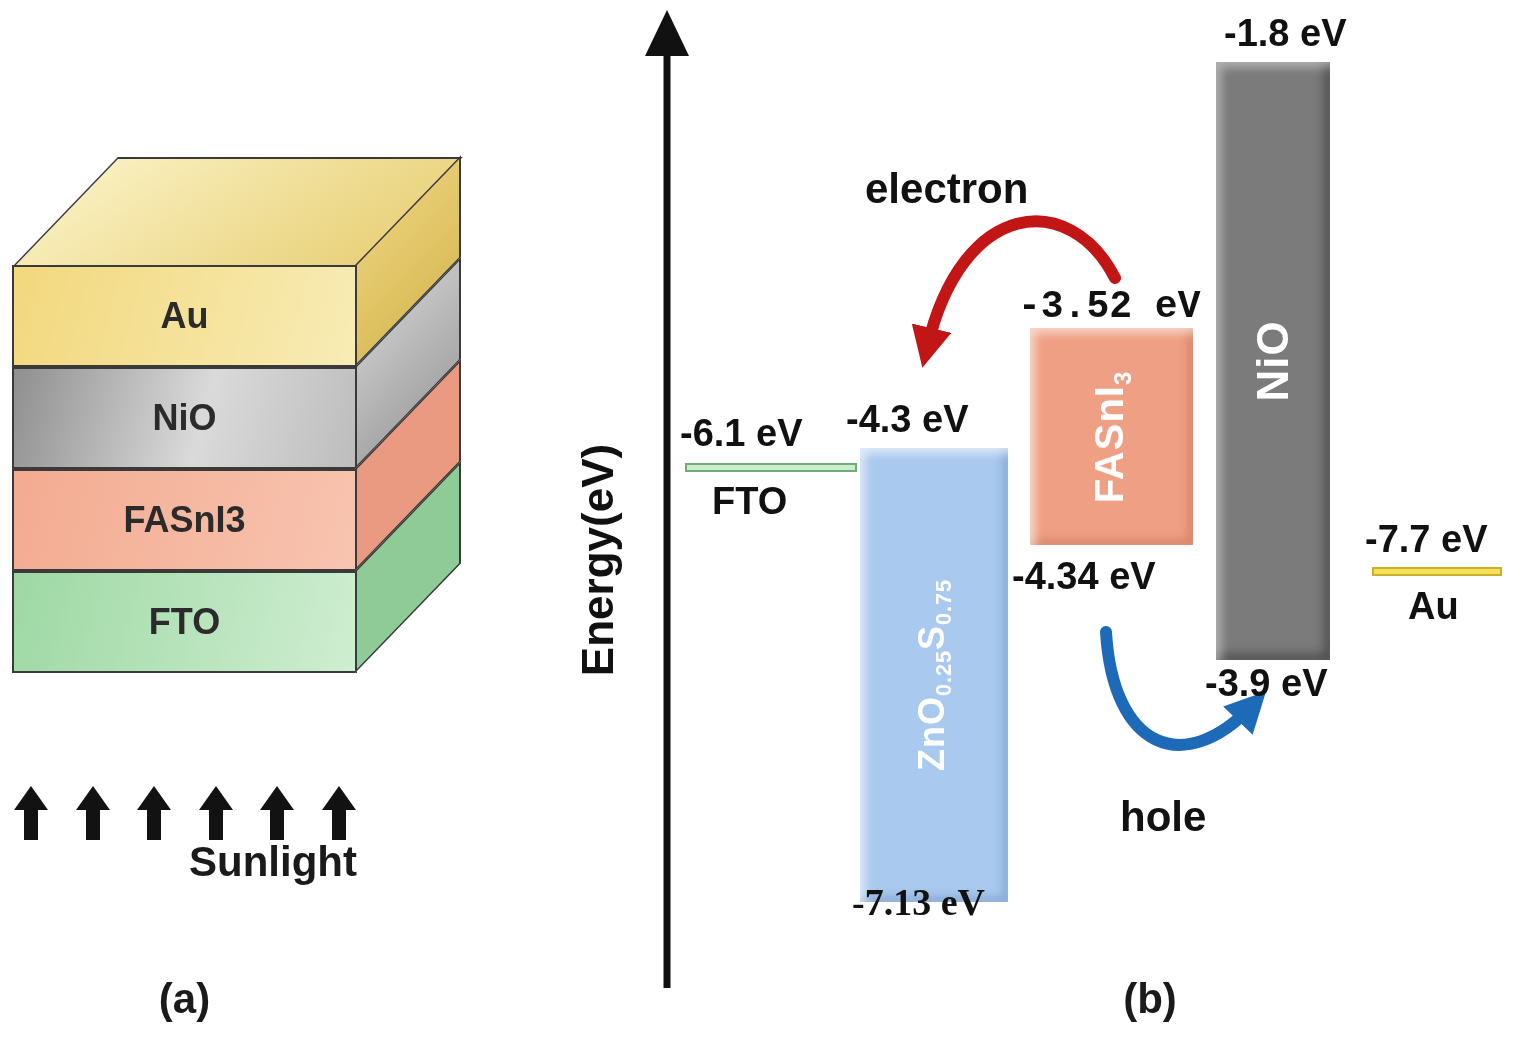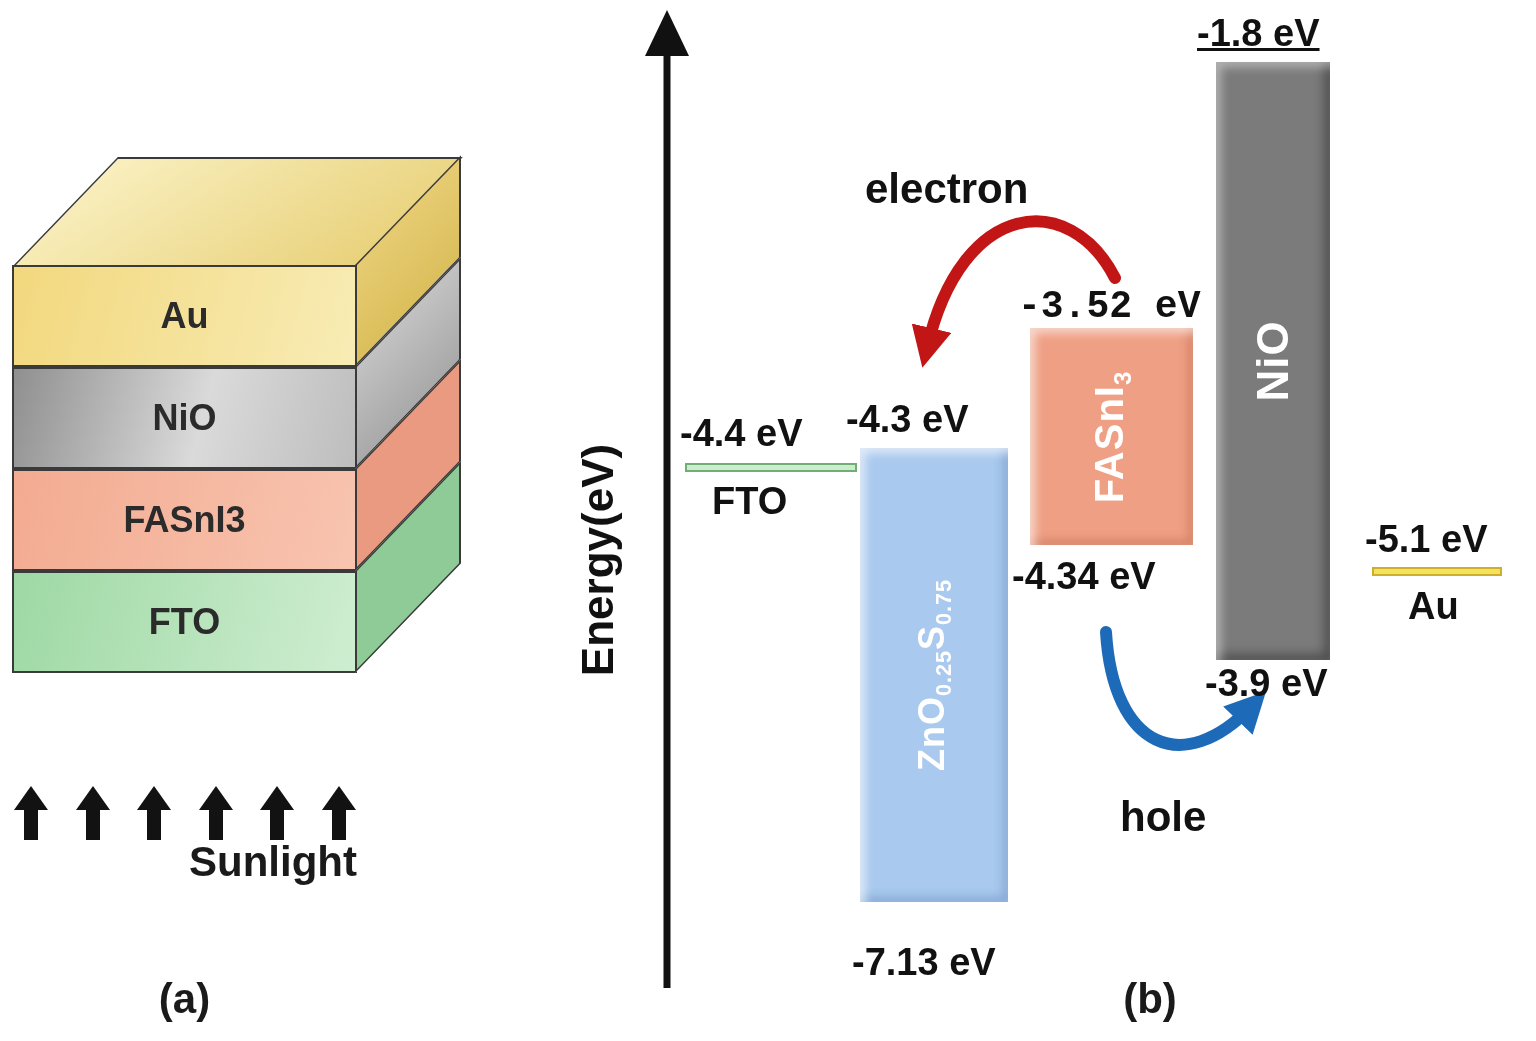--- a/index.html
+++ b/index.html
@@ -162,33 +162,33 @@
       <g>
         <line x1="667" y1="988" x2="667" y2="52" stroke="#111" stroke-width="7"></line>
         <polygon points="667,10 645,56 689,56" fill="#111"></polygon>
       </g>
       <path d="M 1115 278 C 1070 190 962 198 927 348" fill="none" stroke="#c21616" stroke-width="12" stroke-linecap="round" marker-end="url(#mred)"></path>
       <path d="M 1106 632 C 1113 748 1183 778 1252 706" fill="none" stroke="#1d6bb8" stroke-width="12" stroke-linecap="round" marker-end="url(#mblue)"></path>
     </svg>
 
     <div class="axis-label">Energy(eV)</div>
 
-    <div class="lbl" style="left:680px; top:412px;">-4.4 eV</div>
+    <div class="lbl" style="left:680px; top:412px;">-6.1 eV</div>
     <div class="lbl" style="left:712px; top:480px;">FTO</div>
 
     <div class="lbl" style="left:846px; top:398px;">-4.3 eV</div>
-    <div class="lbl" style="left:852px; top:941px;">-7.13 eV</div>
+    <div class="lbl" style="left:852px; top:880px;font-family:Liberation Serif, serif;">-7.13 eV</div>
 
     <div class="lbl" style="left:1018px; top:285px;font-family:Liberation Mono, monospace;">-3.52 eV</div>
     <div class="lbl" style="left:1012px; top:555px;">-4.34 eV</div>
 
-    <div class="lbl" style="left:1197px; top:12px;text-decoration:underline;">-1.8 eV</div>
+    <div class="lbl" style="left:1224px; top:12px;">-1.8 eV</div>
     <div class="lbl" style="left:1205px; top:662px;">-3.9 eV</div>
 
-    <div class="lbl" style="left:1365px; top:518px;">-5.1 eV</div>
+    <div class="lbl" style="left:1365px; top:518px;">-7.7 eV</div>
     <div class="lbl" style="left:1408px; top:585px;">Au</div>
 
     <div class="lbl" style="left:865px; top:165px; font-size:42px;">electron</div>
     <div class="lbl" style="left:1120px; top:793px; font-size:42px;text-align:center;">hole</div>
 
     <div class="caption caption-b">(b)</div>
   </div>
 
 </div>
 

